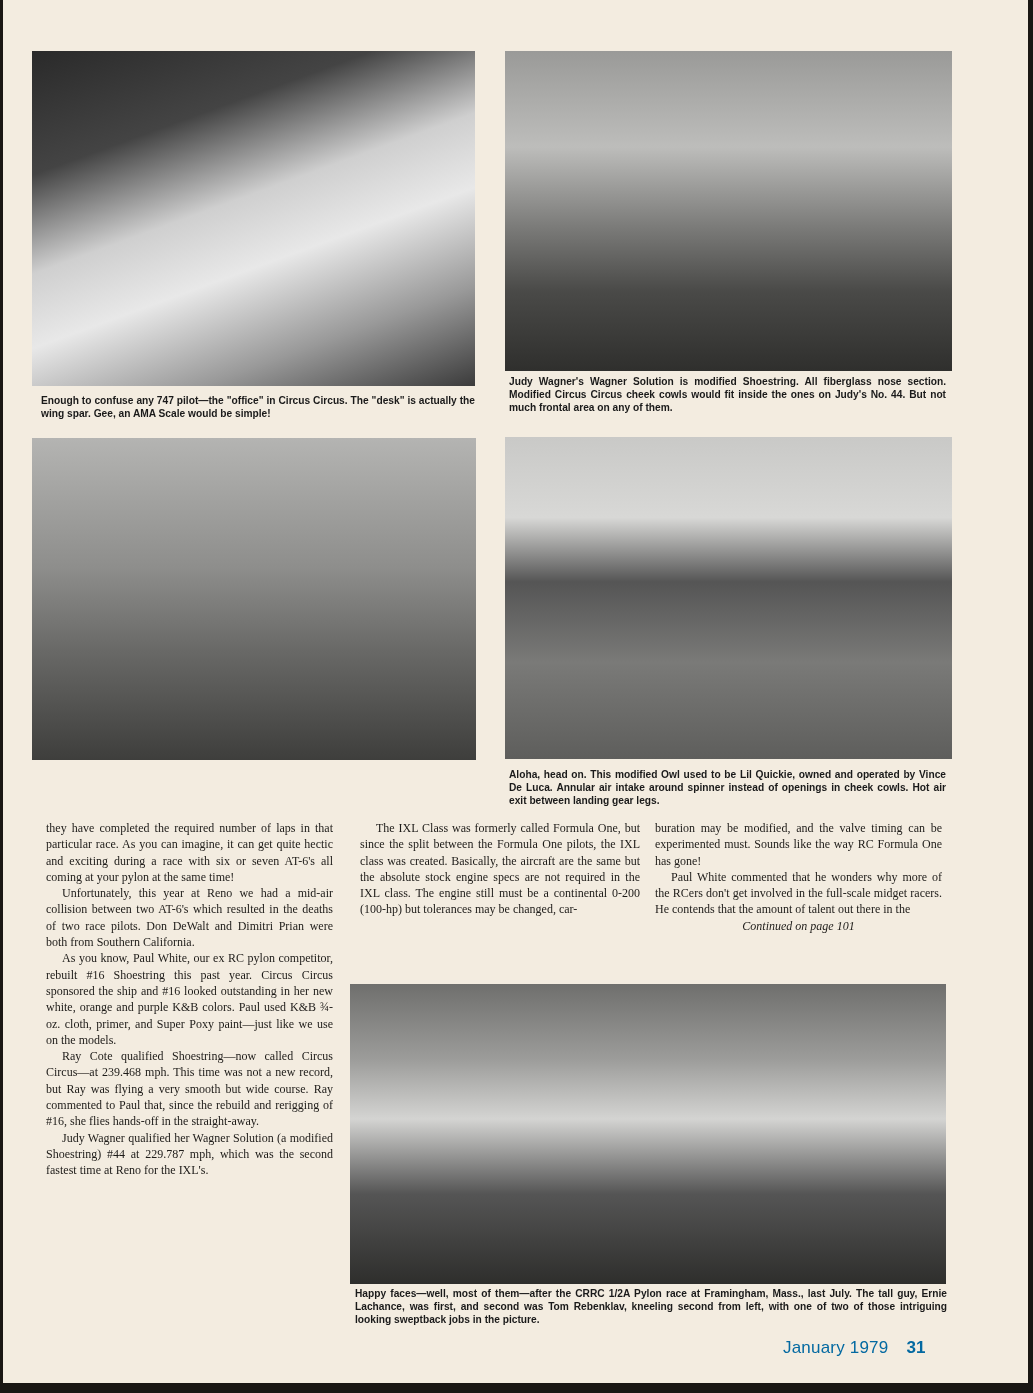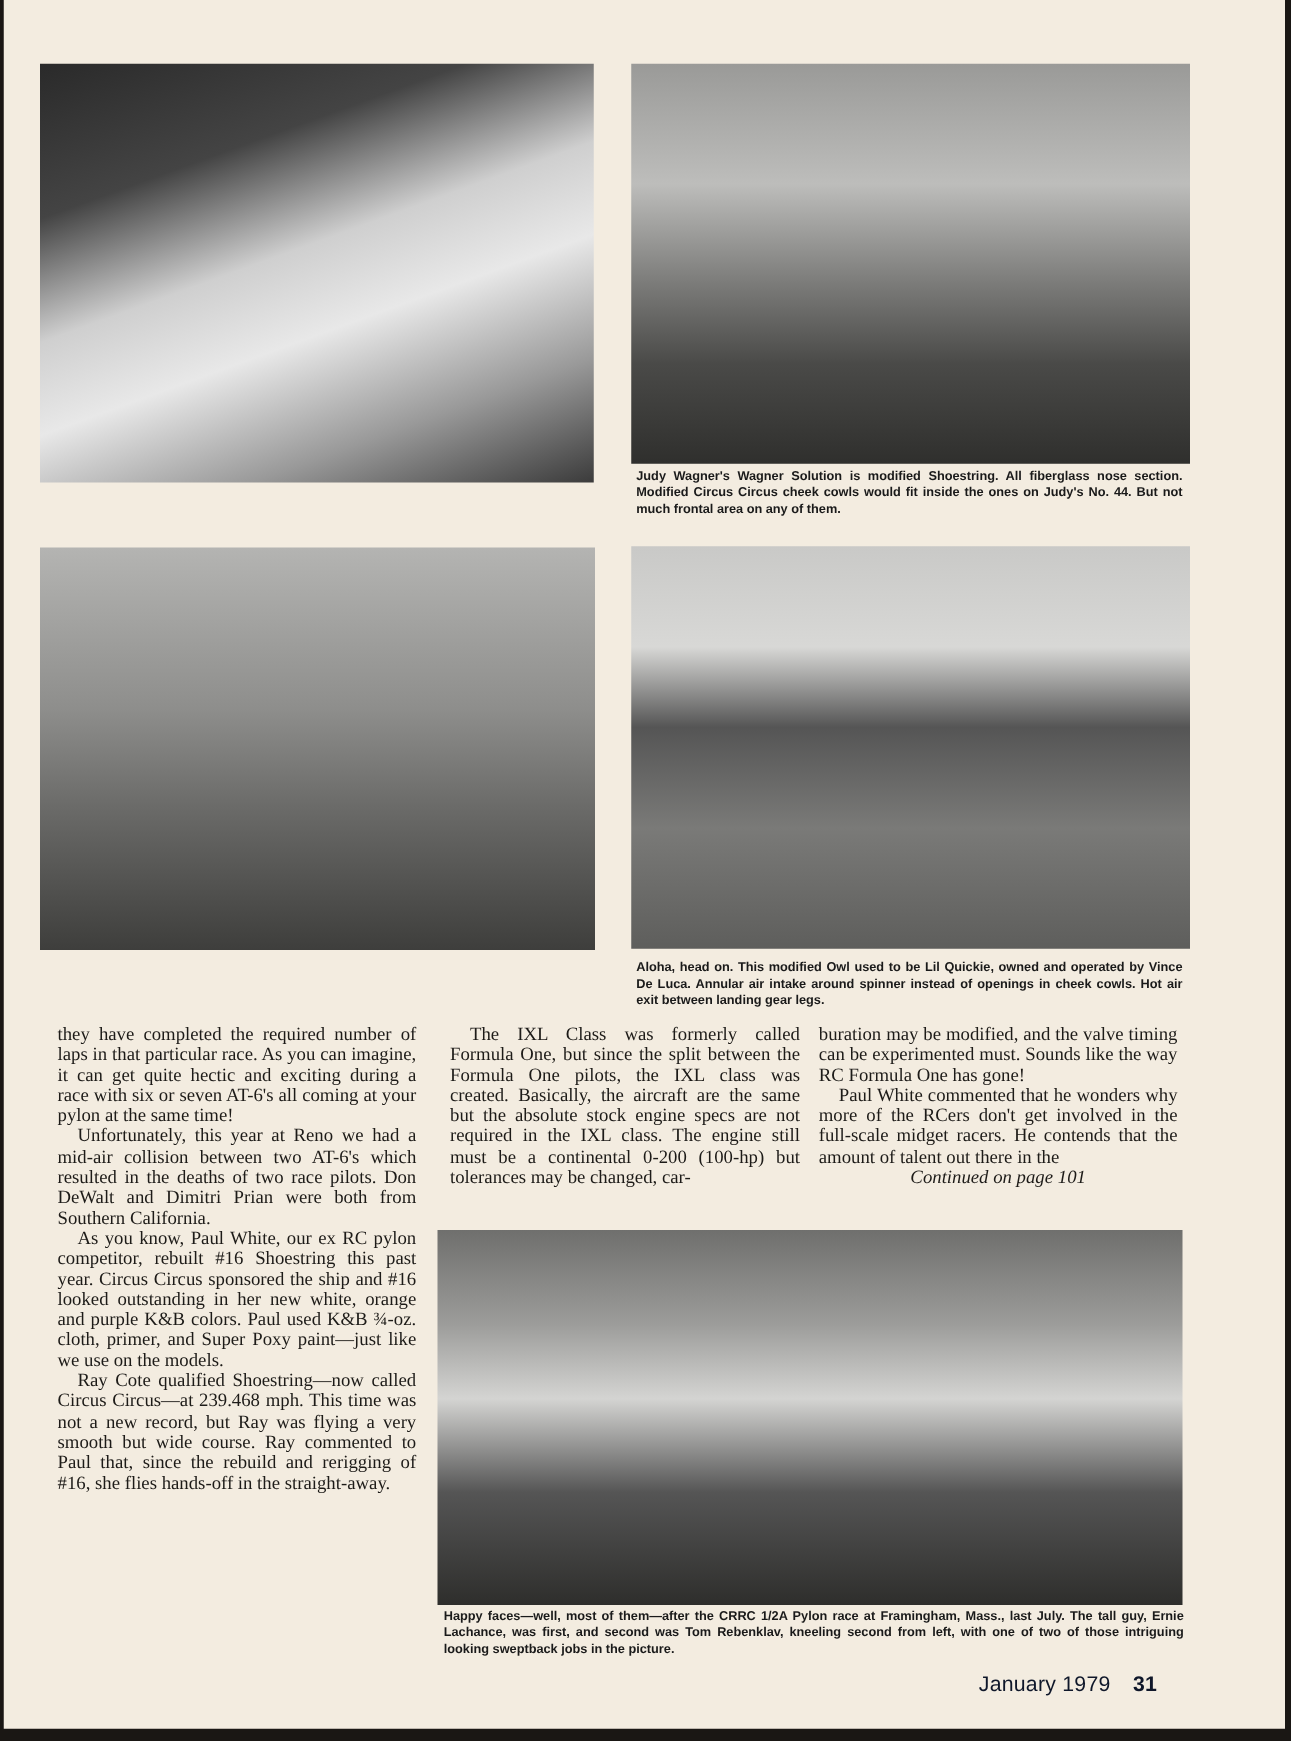--- a/index.html
+++ b/index.html
@@ -16,52 +16,54 @@
     background: linear-gradient(180deg,#c9c9c7 0%,#d8d8d6 25%,#555 45%,#7a7a78 70%,#5e5e5c 100%); }
   .ph5 { left:347px; top:984px; width:596px; height:300px;
     background: linear-gradient(180deg,#6f6f6d 0%,#9c9c9a 25%,#d4d4d2 45%,#555 70%,#2e2e2c 100%); }
   .caption { position:absolute; font-family:Liberation Sans, sans-serif; font-weight:bold;
     font-size:10.2px; line-height:13px; color:#1a1a1a; text-align:justify; }
   .cap1 { left:38px; top:394px; width:434px; }
   .cap2 { left:506px; top:375px; width:437px; }
   .cap3 { left:38px; top:768px; width:434px; }
   .cap4 { left:506px; top:768px; width:437px; }
   .cap5 { left:352px; top:1287px; width:592px; }
-  .col { position:absolute; font-family:"Liberation Serif", serif; font-size:15px; line-height:16.3px;
+  .col { position:absolute; font-family:"Liberation Serif", serif; font-size:12px; line-height:16.3px;
     color:#1d1b18; text-align:justify; }
   .col p { margin:0; text-indent:16px; }
   .col p.noindent { text-indent:0; }
   .colA { left:43px; top:820px; width:287px; }
   .colB { left:357px; top:820px; width:280px; }
   .colC { left:652px; top:820px; width:287px; }
   .cont { font-style:italic; text-align:center; text-indent:0 !important; }
   .folio { position:absolute; left:780px; top:1338px; font-family:"Liberation Sans", sans-serif;
-    font-size:17px; color:#0f172a; font-weight:normal; letter-spacing:0.2px; }
+    font-size:17px; color:#0369a1; font-weight:normal; letter-spacing:0.2px; }
   .folio .num { font-weight:bold; margin-left:18px; }
 </style>
 </head>
 <body>
 
 <div class="page">
 
   <div class="photo ph1"></div>
+  <div class="caption cap1">Enough to confuse any 747 pilot—the "office" in Circus Circus. The "desk" is actually the wing spar. Gee, an AMA Scale would be simple!</div>
 
   <div class="photo ph2"></div>
   <div class="caption cap2">Judy Wagner's Wagner Solution is modified Shoestring. All fiberglass nose section. Modified Circus Circus cheek cowls would fit inside the ones on Judy's No. 44. But not much frontal area on any of them.</div>
 
   <div class="photo ph3"></div>
 
   <div class="photo ph4"></div>
   <div class="caption cap4">Aloha, head on. This modified Owl used to be Lil Quickie, owned and operated by Vince De Luca. Annular air intake around spinner instead of openings in cheek cowls. Hot air exit between landing gear legs.</div>
 
   <div class="col colA">
     <p class="noindent">they have completed the required number of laps in that particular race. As you can imagine, it can get quite hectic and exciting during a race with six or seven AT-6's all coming at your pylon at the same time!</p>
     <p>Unfortunately, this year at Reno we had a mid-air collision between two AT-6's which resulted in the deaths of two race pilots. Don DeWalt and Dimitri Prian were both from Southern California.</p>
     <p>As you know, Paul White, our ex RC pylon competitor, rebuilt #16 Shoestring this past year. Circus Circus sponsored the ship and #16 looked outstanding in her new white, orange and purple K&amp;B colors. Paul used K&amp;B ¾-oz. cloth, primer, and Super Poxy paint—just like we use on the models.</p>
     <p>Ray Cote qualified Shoestring—now called Circus Circus—at 239.468 mph. This time was not a new record, but Ray was flying a very smooth but wide course. Ray commented to Paul that, since the rebuild and rerigging of #16, she flies hands-off in the straight-away.</p>
+    <p>Judy Wagner qualified her Wagner Solution (a modified Shoestring) #44 at 229.787 mph, which was the second fastest time at Reno for the IXL's.</p>
   </div>
 
   <div class="col colB">
     <p>The IXL Class was formerly called Formula One, but since the split between the Formula One pilots, the IXL class was created. Basically, the aircraft are the same but the absolute stock engine specs are not required in the IXL class. The engine still must be a continental 0-200 (100-hp) but tolerances may be changed, car-</p>
   </div>
 
   <div class="col colC">
     <p class="noindent">buration may be modified, and the valve timing can be experimented must. Sounds like the way RC Formula One has gone!</p>
     <p>Paul White commented that he wonders why more of the RCers don't get involved in the full-scale midget racers. He contends that the amount of talent out there in the</p>
     <p class="cont">Continued on page 101</p>

